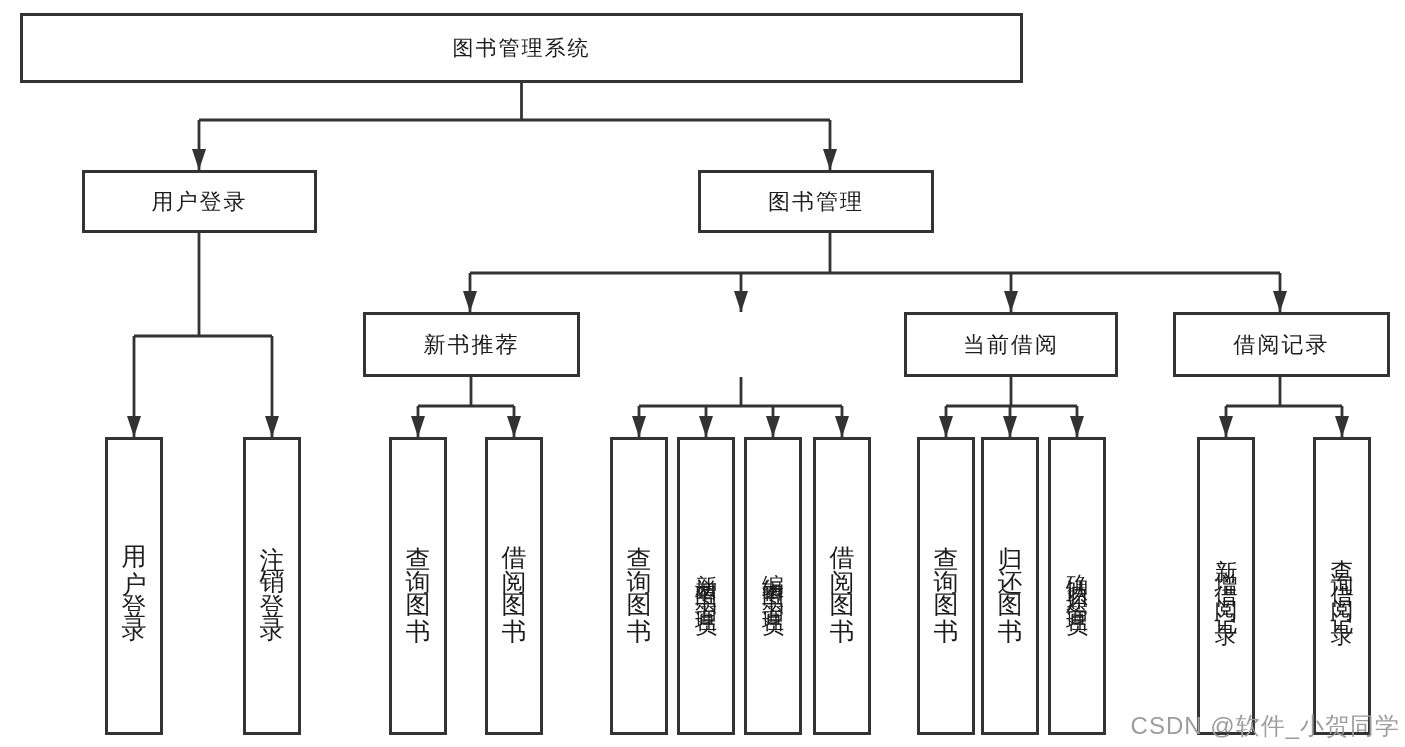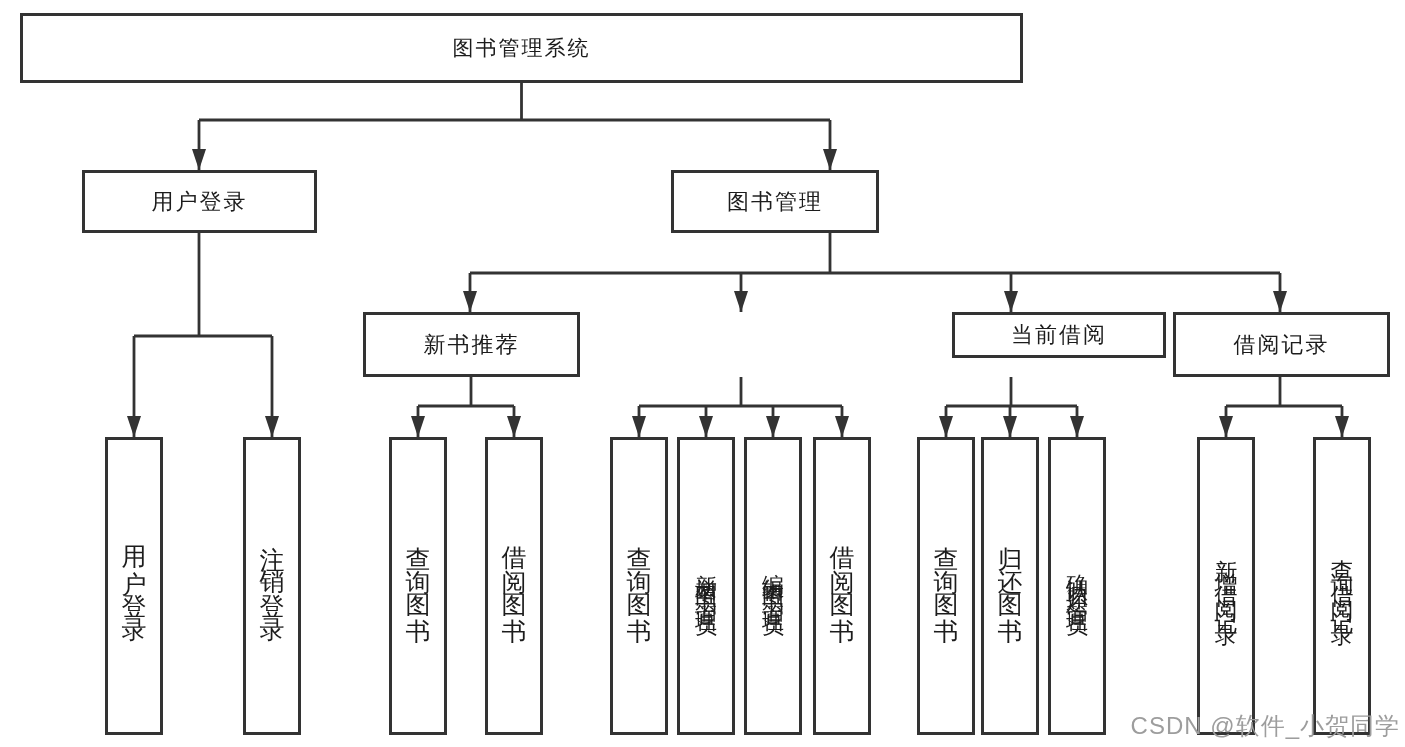--- a/index.html
+++ b/index.html
@@ -85,24 +85,24 @@
       <line x1="1010" y1="406" x2="1010" y2="437" marker-end="url(#arrowhead)"></line>
       <line x1="1077" y1="406" x2="1077" y2="437" marker-end="url(#arrowhead)"></line>
       <line x1="1226" y1="406" x2="1226" y2="437" marker-end="url(#arrowhead)"></line>
       <line x1="1342" y1="406" x2="1342" y2="437" marker-end="url(#arrowhead)"></line>
     </g>
   </svg>
 
   <div class="node h-node root-node" style="left:20px;top:13px;width:1003px;height:70px;">图书管理系统</div>
 
   <div class="node h-node" style="left:82px;top:170px;width:235px;height:63px;">用户登录</div>
-  <div class="node h-node" style="left:671px;top:170px;width:208px;height:63px;">图书管理</div>
+  <div class="node h-node" style="left:698px;top:170px;width:236px;height:63px;">图书管理</div>
 
   <div class="node h-node" style="left:363px;top:312px;width:217px;height:65px;">新书推荐</div>
-  <div class="node h-node" style="left:904px;top:312px;width:214px;height:46px;margin-left:48px;">当前借阅</div>
+  <div class="node h-node" style="left:904px;top:312px;width:214px;height:65px;">当前借阅</div>
   <div class="node h-node" style="left:1173px;top:312px;width:217px;height:65px;text-align:right;">借阅记录</div>
 
   <div class="node v-node v4" style="left:105px;top:437px;width:58px;height:298px;">
     <span>用户登录</span>
   </div>
   <div class="node v-node v4" style="left:243px;top:437px;width:58px;height:298px;">
     <span>注销登录</span>
   </div>
   <div class="node v-node v4" style="left:389px;top:437px;width:58px;height:298px;">
     <span>查询图书</span>

